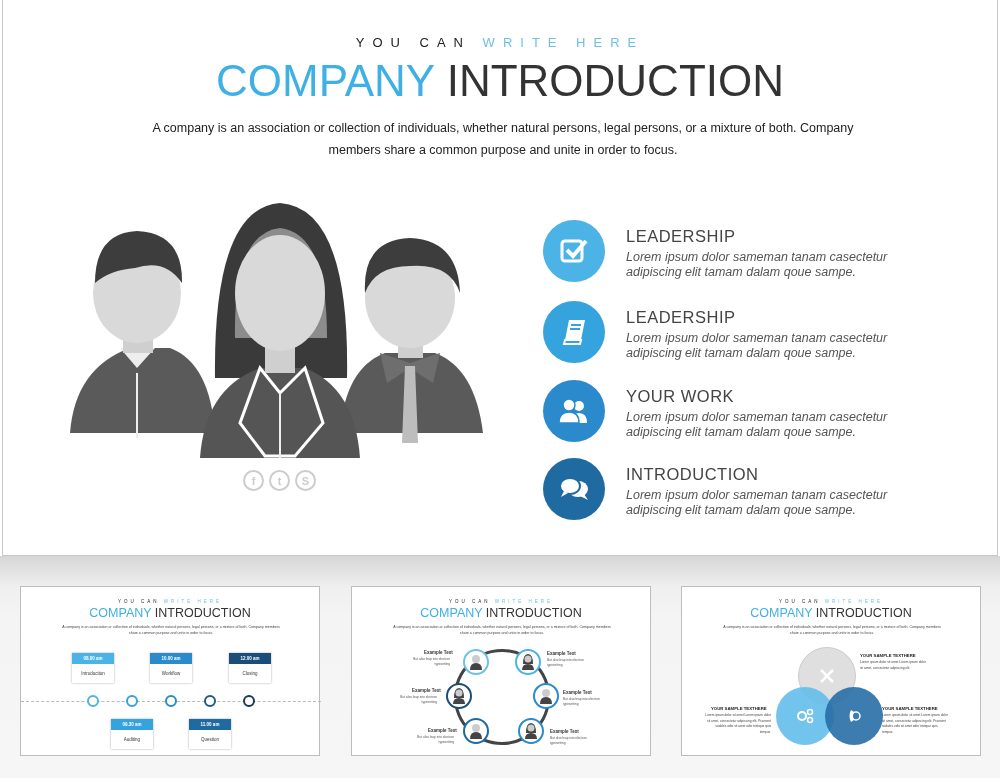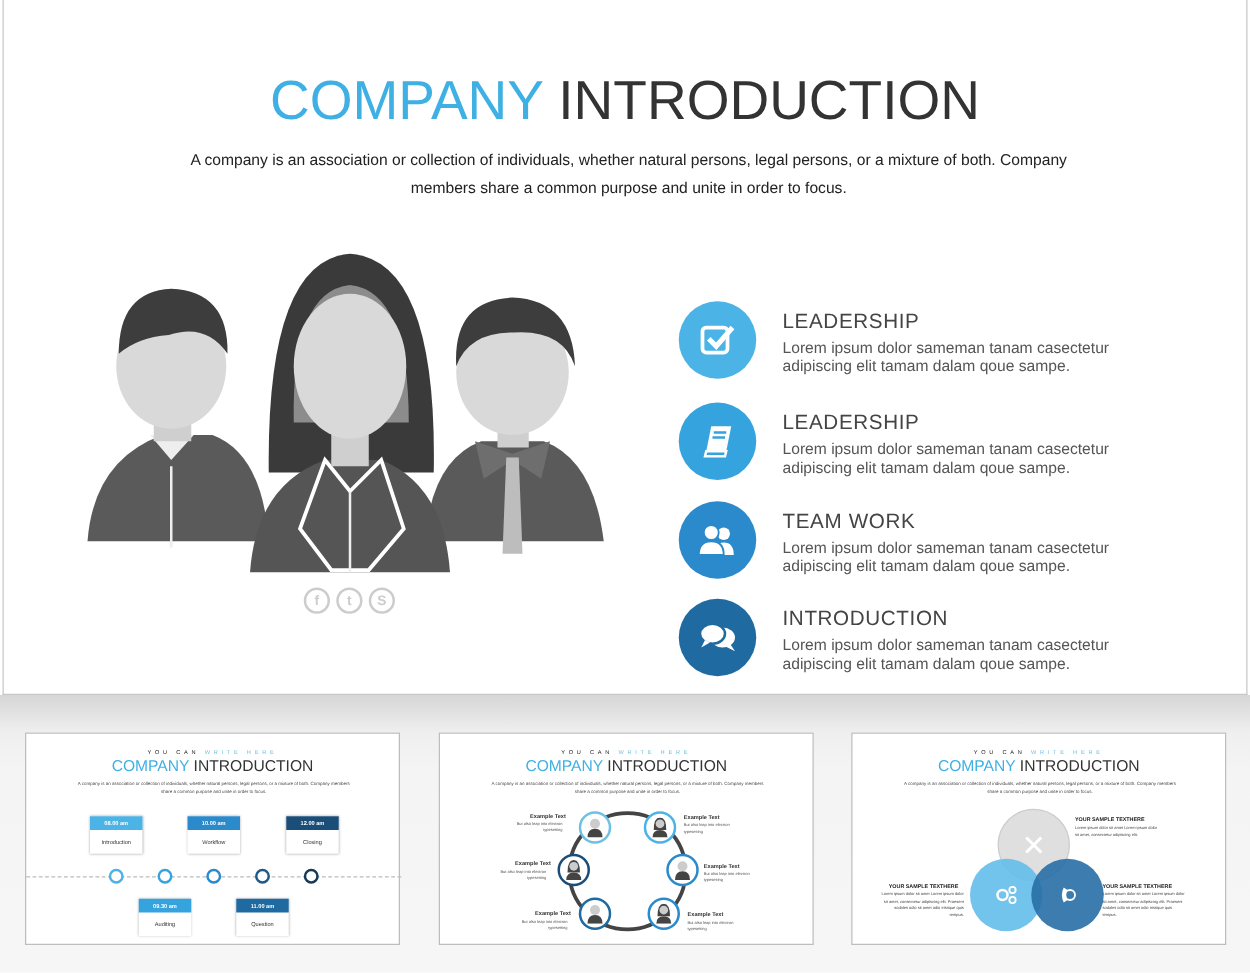--- a/index.html
+++ b/index.html
@@ -8,24 +8,24 @@
   .main-slide { position: absolute; left: 2px; top: 0; width: 996px; height: 556px; background: #fff; border: 1px solid #c8c8c8; border-top: none; }
   .kicker { position: absolute; top: 35px; left: 0; width: 100%; text-align: center; font-size: 13px; letter-spacing: 8px; color: #222; }
   .kicker .accent { color: #6ec1e4; }
   .title { position: absolute; top: 56px; left: 0; width: 100%; text-align: center; font-size: 44px; color: #333; letter-spacing: 0px; }
   .title .accent { color: #3fb0e3; }
   .desc { position: absolute; top: 117px; left: 140px; width: 720px; text-align: center; font-size: 12.5px; line-height: 22px; color: #222; }
   .people { position: absolute; left: 62px; top: 198px; width: 425px; height: 260px; }
   .socials { position: absolute; left: 240px; top: 470px; display: flex; gap: 5px; }
   .social { width: 21px; height: 21px; border: 2px solid #ccc; border-radius: 50%; display: flex; align-items: center; justify-content: center; font-size: 11px; font-weight: bold; color: #ccc; }
   .features { position: absolute; left: 540px; top: 220px; }
-  .feature { position: absolute; left: 0; width: 360px; height: 70px; margin-top: 21px; }
+  .feature { position: absolute; left: 0; width: 360px; height: 70px; }
   .feat-icon { position: absolute; left: 0; top: 0; width: 62px; height: 62px; border-radius: 50%; display: flex; align-items: center; justify-content: center; }
   .feat-title { position: absolute; left: 83px; top: 7px; font-size: 16.5px; color: #444; letter-spacing: 0.5px; }
-  .feat-text { position: absolute; left: 83px; top: 30px; font-size: 12.5px; line-height: 15px; color: #555; width: 280px; }
+  .feat-text { position: absolute; left: 83px; top: 30px; font-size: 12.5px; line-height: 15px; color: #555; width: 280px; font-style: italic; }
   .thumb { position: absolute; top: 586px; width: 300px; height: 170px; background: #fff; border: 1px solid #bdbdbd; }
   .t-kicker { position: absolute; top: 12px; width: 100%; text-align: center; font-size: 4.5px; letter-spacing: 3px; color: #222; }
   .t-kicker .accent { color: #6ec1e4; }
   .t-title { position: absolute; top: 19px; width: 100%; text-align: center; font-size: 12.5px; color: #333; }
   .t-title .accent { color: #3fb0e3; }
   .t-desc { position: absolute; top: 37px; left: 40px; width: 220px; text-align: center; font-size: 3.6px; line-height: 6px; color: #444; }
   .tl-line { position: absolute; left: 0; top: 114px; width: 300px; border-top: 1px dashed #bbb; }
   .tl-dot { position: absolute; top: 108px; width: 12px; height: 12px; border-radius: 50%; border: 2.5px solid; background: #fff; }
   .tl-card { position: absolute; width: 42px; height: 30px; background: #fff; box-shadow: 0 0 2px rgba(0,0,0,0.35); }
   .tl-time { height: 11px; color: #fff; font-size: 4.5px; font-weight: bold; text-align: center; line-height: 11px; }
@@ -37,20 +37,24 @@
   .venn { position: absolute; width: 58px; height: 58px; border-radius: 50%; display: flex; align-items: center; justify-content: center; }
   .v-title { position: absolute; font-size: 4.3px; font-weight: bold; color: #222; }
   .v-text { position: absolute; font-size: 3.2px; color: #444; line-height: 5.5px; width: 66px; }
 </style>
 </head>
 <body>
 
 <div class="bg-bottom"></div>
 
 <div class="main-slide">
+  <div class="kicker">
+    <span>YOU CAN</span>
+    <span class="accent">WRITE HERE</span>
+  </div>
   <div class="title">
     <span class="accent">COMPANY</span>
     <span>INTRODUCTION</span>
   </div>
   <div class="desc">A company is an association or collection of individuals, whether natural persons, legal persons, or a mixture of both. Company members share a common purpose and unite in order to focus.</div>
 
   <svg class="people" viewBox="0 0 425 260">
 
     <g>
       <path d="M5 235 Q10 170 65 150 L105 150 Q145 165 150 235 Z" fill="#5a5a5a"></path>
@@ -112,21 +116,21 @@
     </div>
     <div class="feature" style="top:160px">
       <div class="feat-icon" style="background:#2a8acb">
         <svg width="32" height="28" viewBox="0 0 32 28">
             <circle cx="21" cy="9" r="5" fill="#fff"></circle>
             <path d="M13 26 Q13 16 21 16 Q29 16 29 26 Z" fill="#fff"></path>
             <circle cx="11" cy="8" r="6" fill="#fff" stroke="#2a8acb" stroke-width="1.5"></circle>
             <path d="M1 26 Q1 15 11 15 Q21 15 21 26 Z" fill="#fff" stroke="#2a8acb" stroke-width="1.5"></path>
           </svg>
       </div>
-      <div class="feat-title">TEAM WORK</div>
+      <div class="feat-title">YOUR WORK</div>
       <div class="feat-text">Lorem ipsum dolor sameman tanam casectetur adipiscing elit tamam dalam qoue sampe.</div>
     </div>
     <div class="feature" style="top:238px">
       <div class="feat-icon" style="background:#1f6aa0">
         <svg width="32" height="28" viewBox="0 0 32 28">
             <ellipse cx="20" cy="14" rx="10" ry="8" fill="#fff"></ellipse>
             <path d="M26 19 L30 25 L22 21 Z" fill="#fff"></path>
             <ellipse cx="12" cy="11" rx="10" ry="8" fill="#fff" stroke="#1f6aa0" stroke-width="2"></ellipse>
             <path d="M6 16 L3 22 L10 18 Z" fill="#fff"></path>
           </svg>

